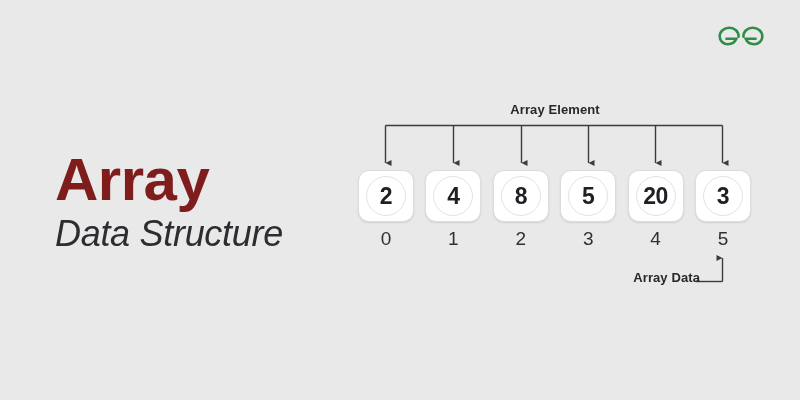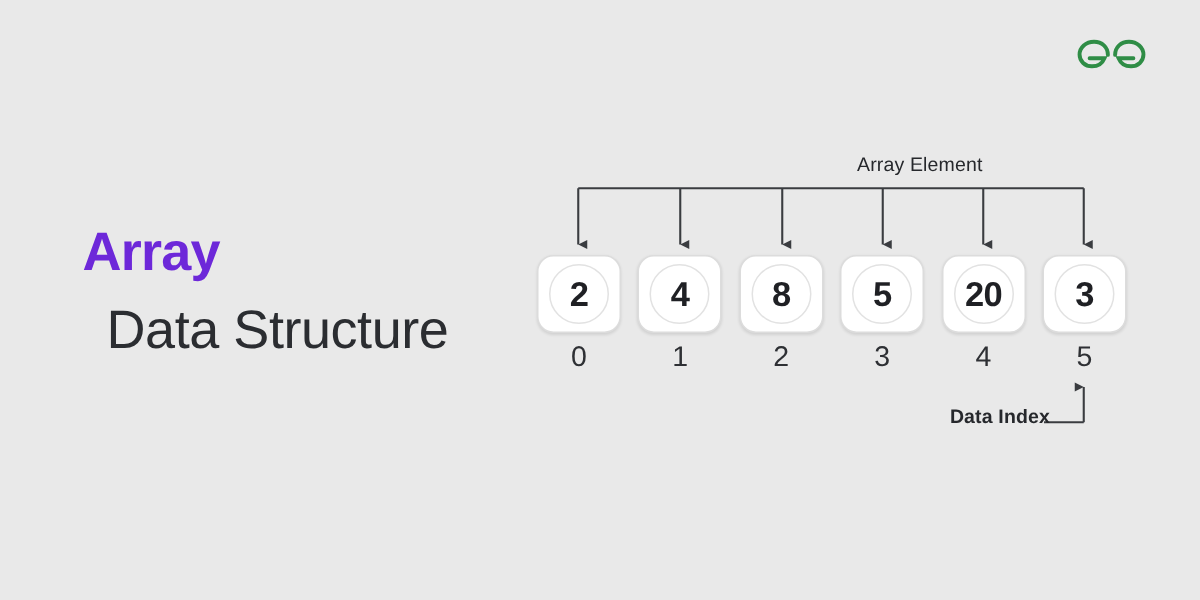--- a/index.html
+++ b/index.html
@@ -29,34 +29,35 @@
   }
 
   
   #title-block {
     position: absolute;
     left: 55px;
     top: 150px;
     width: 290px;
   }
   #title-main {
-    font-size: 36px;
+    font-size: 60px;
     font-weight: 700;
-    color: #6d28d9;
+    color: #7f1d1d;
     letter-spacing: -0.5px;
     line-height: 1.0;
     margin: 0 0 6px 0;
   }
   #title-sub {
     font-size: 36px;
     font-weight: 400;
     color: #2b2d31;
     letter-spacing: -0.3px;
     line-height: 1.0;
-    margin: 16px;
+    margin: 0;
+    font-style: italic;
   }
 
   
   #diagram {
     position: absolute;
     left: 0;
     top: 0;
     width: 800px;
     height: 400px;
   }
@@ -109,23 +110,23 @@
     font-weight: 400;
     color: #2e3034;
   }
 
   
   #caption-element {
     position: absolute;
     left: 455px;
     top: 102px;
     width: 200px;
-    text-align: right;
+    text-align: center;
     font-size: 13px;
-    font-weight: 400;
+    font-weight: 700;
     color: #26282c;
     letter-spacing: 0.1px;
   }
   #caption-index {
     position: absolute;
     left: 540px;
     top: 270px;
     width: 160px;
     text-align: right;
     font-size: 13px;
@@ -173,21 +174,21 @@
       <line x1="588.5" y1="125.5" x2="588.5" y2="163" marker-end="url(#arrowDown)"></line>
       <line x1="655.5" y1="125.5" x2="655.5" y2="163" marker-end="url(#arrowDown)"></line>
       <line x1="722.5" y1="125.5" x2="722.5" y2="163" marker-end="url(#arrowDown)"></line>
 
       <line x1="696" y1="281.5" x2="722.5" y2="281.5"></line>
       <line x1="722.5" y1="281.5" x2="722.5" y2="258" marker-end="url(#arrowUp)"></line>
     </g>
   </svg>
 
   <div id="caption-element">Array Element</div>
-  <div id="caption-index">Data Index</div>
+  <div id="caption-index">Array Data</div>
 
   <div id="cells-layer">
       <div class="cell" style="left: 358px;">
         <div class="cell-ring"></div>
         <div class="cell-value">2</div>
       </div>
       <div class="cell" style="left: 425.4px;">
         <div class="cell-ring"></div>
         <div class="cell-value">4</div>
       </div>

